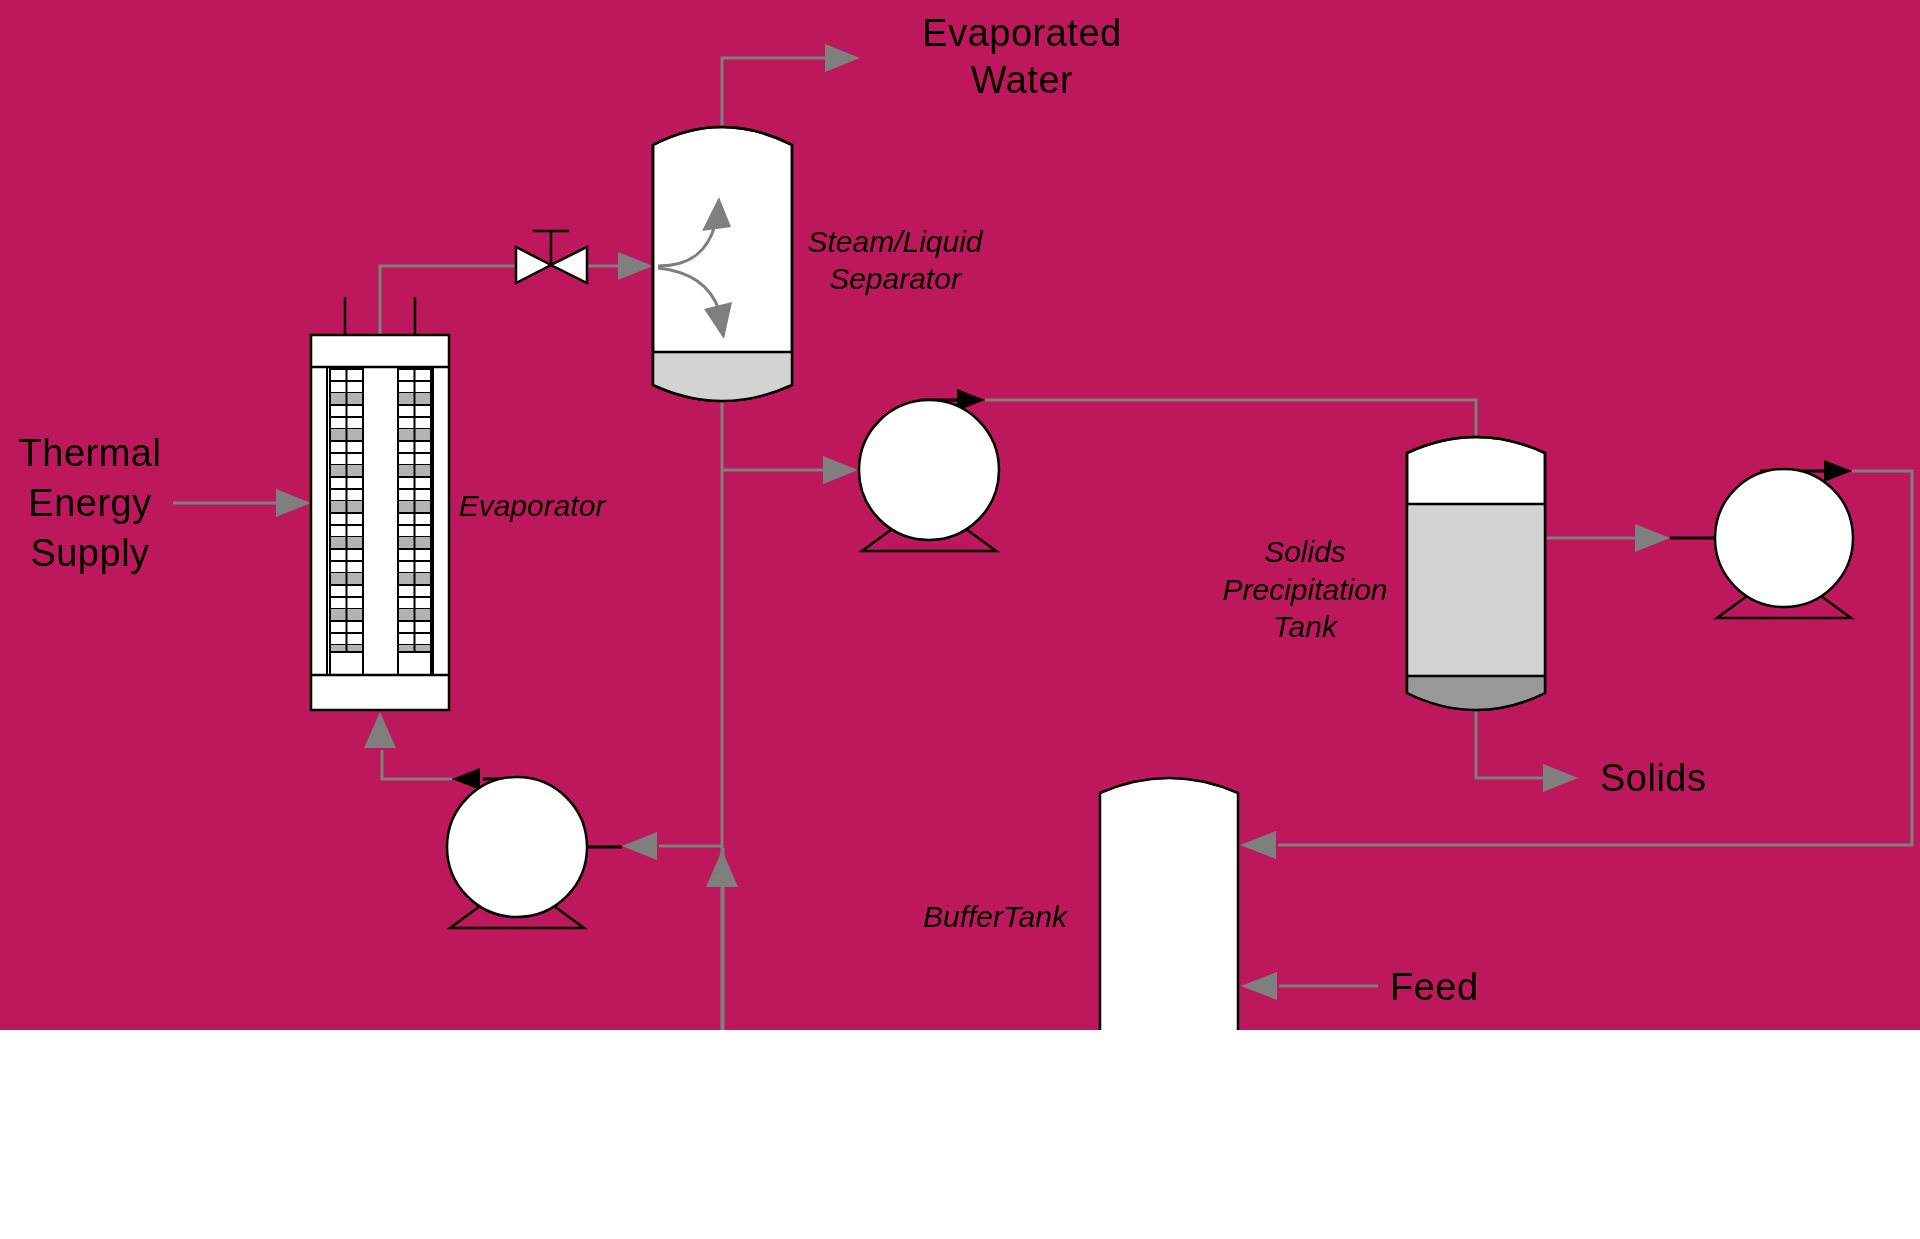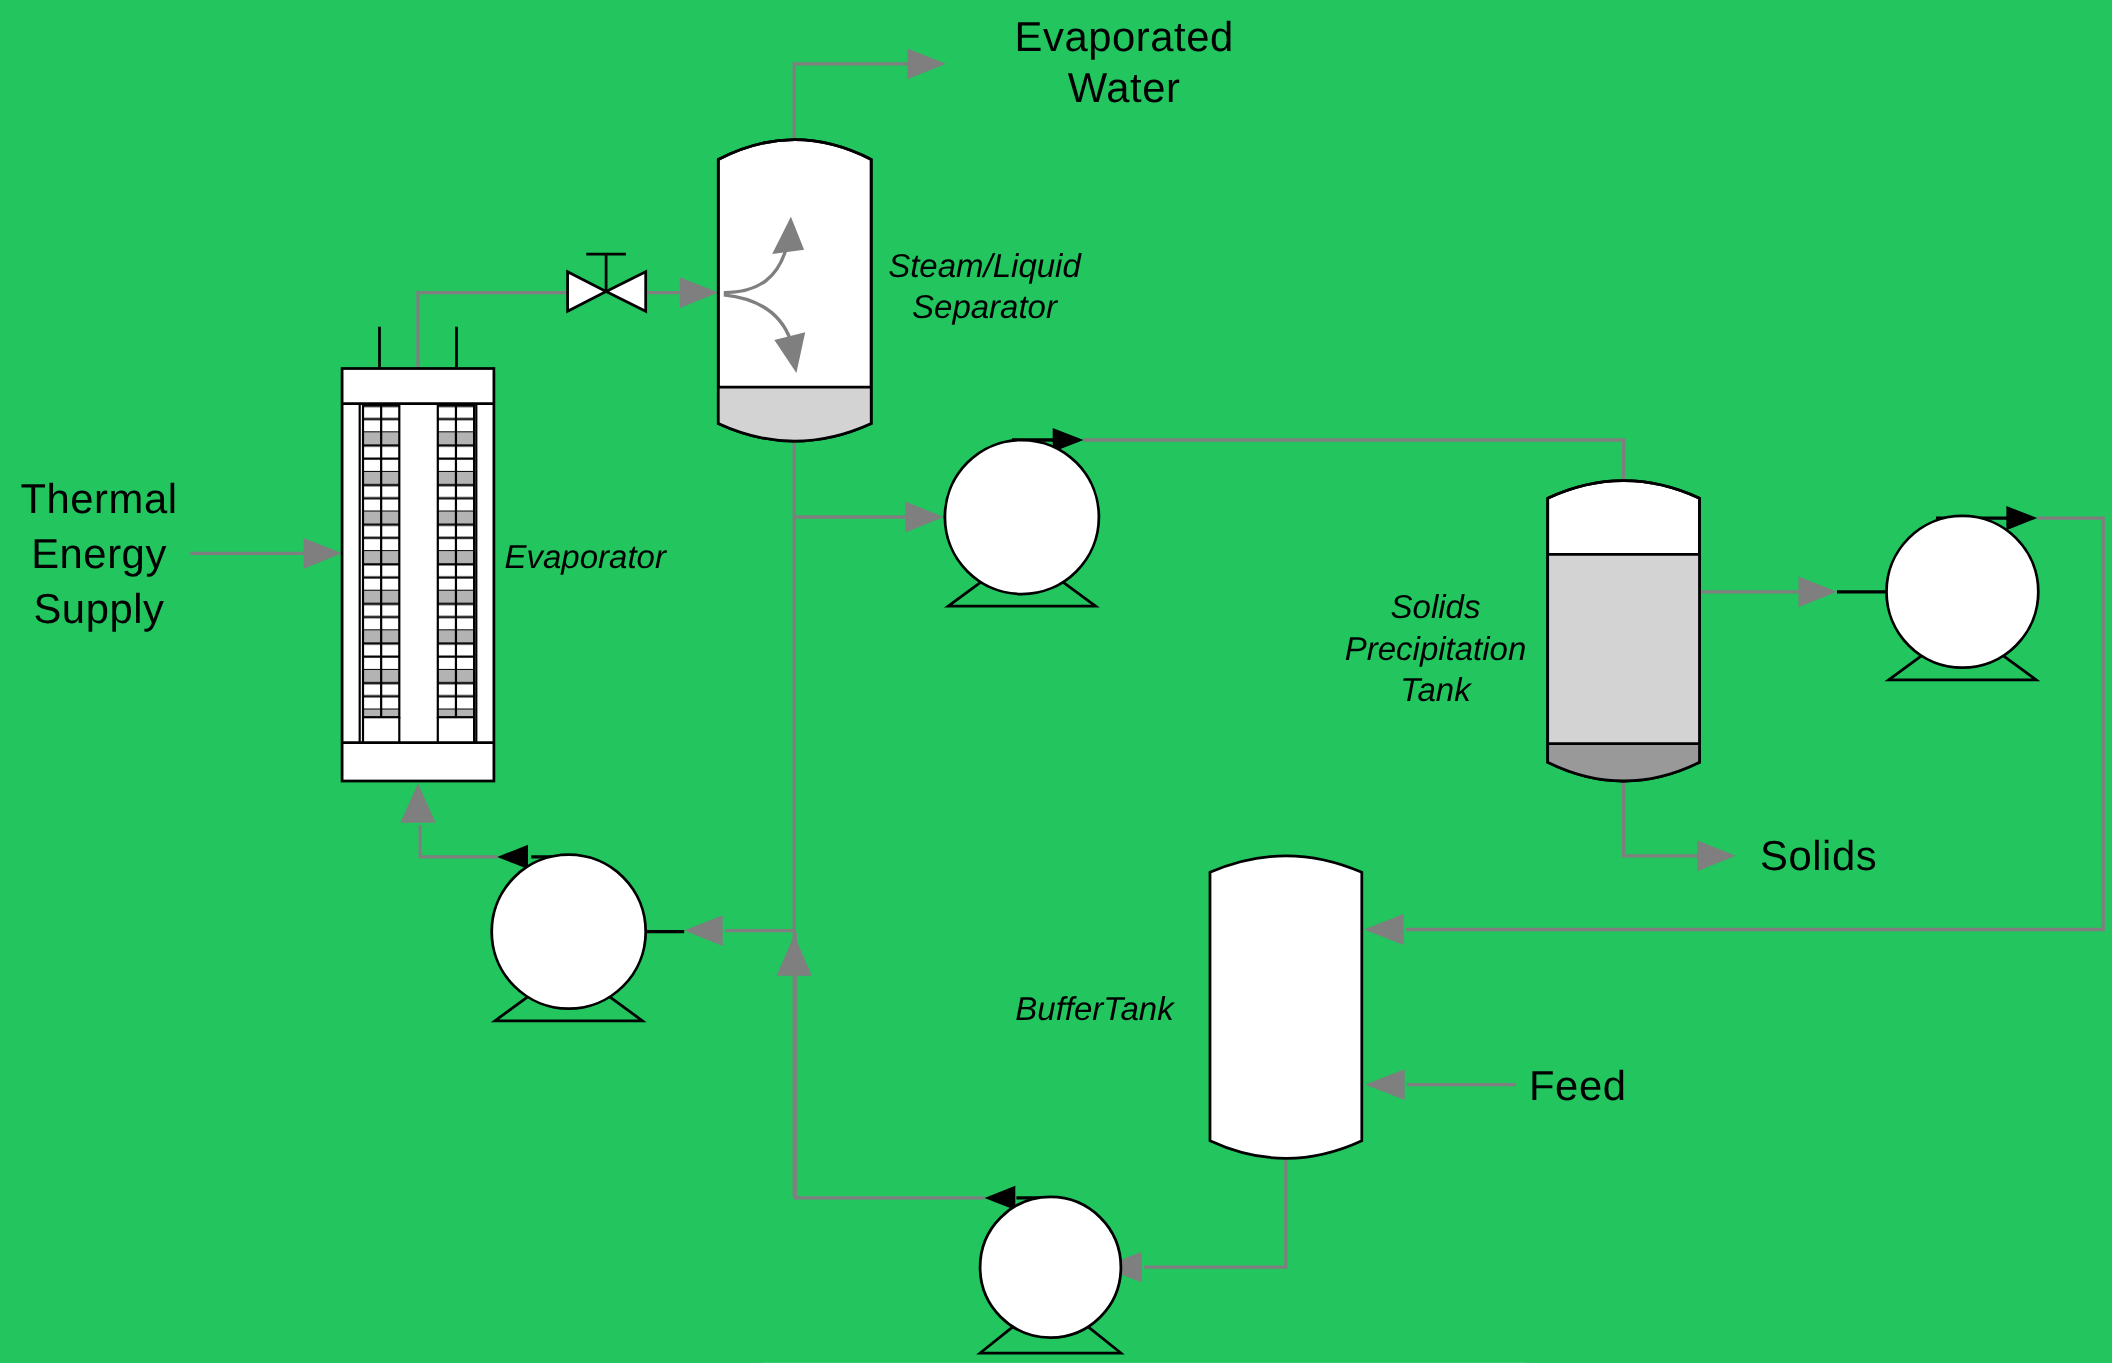--- a/index.html
+++ b/index.html
@@ -1,16 +1,16 @@
 <!DOCTYPE html>
 <html><head>
 <meta charset="utf-8">
 <style>
   html,body{margin:0;padding:0;background:#ffffff;}
-  .canvas{position:relative;width:1920px;height:1239px;background:#22c55e;overflow:hidden;
+  .canvas{position:relative;width:1920px;height:1030px;background:#be185d;overflow:hidden;
           font-family:"Liberation Sans", sans-serif;}
   svg{display:block;}
   svg text{font-family:"Liberation Sans", sans-serif;fill:#000000;}
   .stream-label{font-size:38px;letter-spacing:0.5px;}
   .equip-label{font-size:30px;font-style:italic;}
   .pipe{stroke:#7f7f7f;stroke-width:3;fill:none;}
   .pipe-black{stroke:#000000;stroke-width:3;fill:none;}
   .vessel{fill:#ffffff;stroke:#000000;stroke-width:2.5;}
   .outline{fill:none;stroke:#000000;stroke-width:2.5;}
   .thin{stroke:#000000;stroke-width:2;fill:none;}

